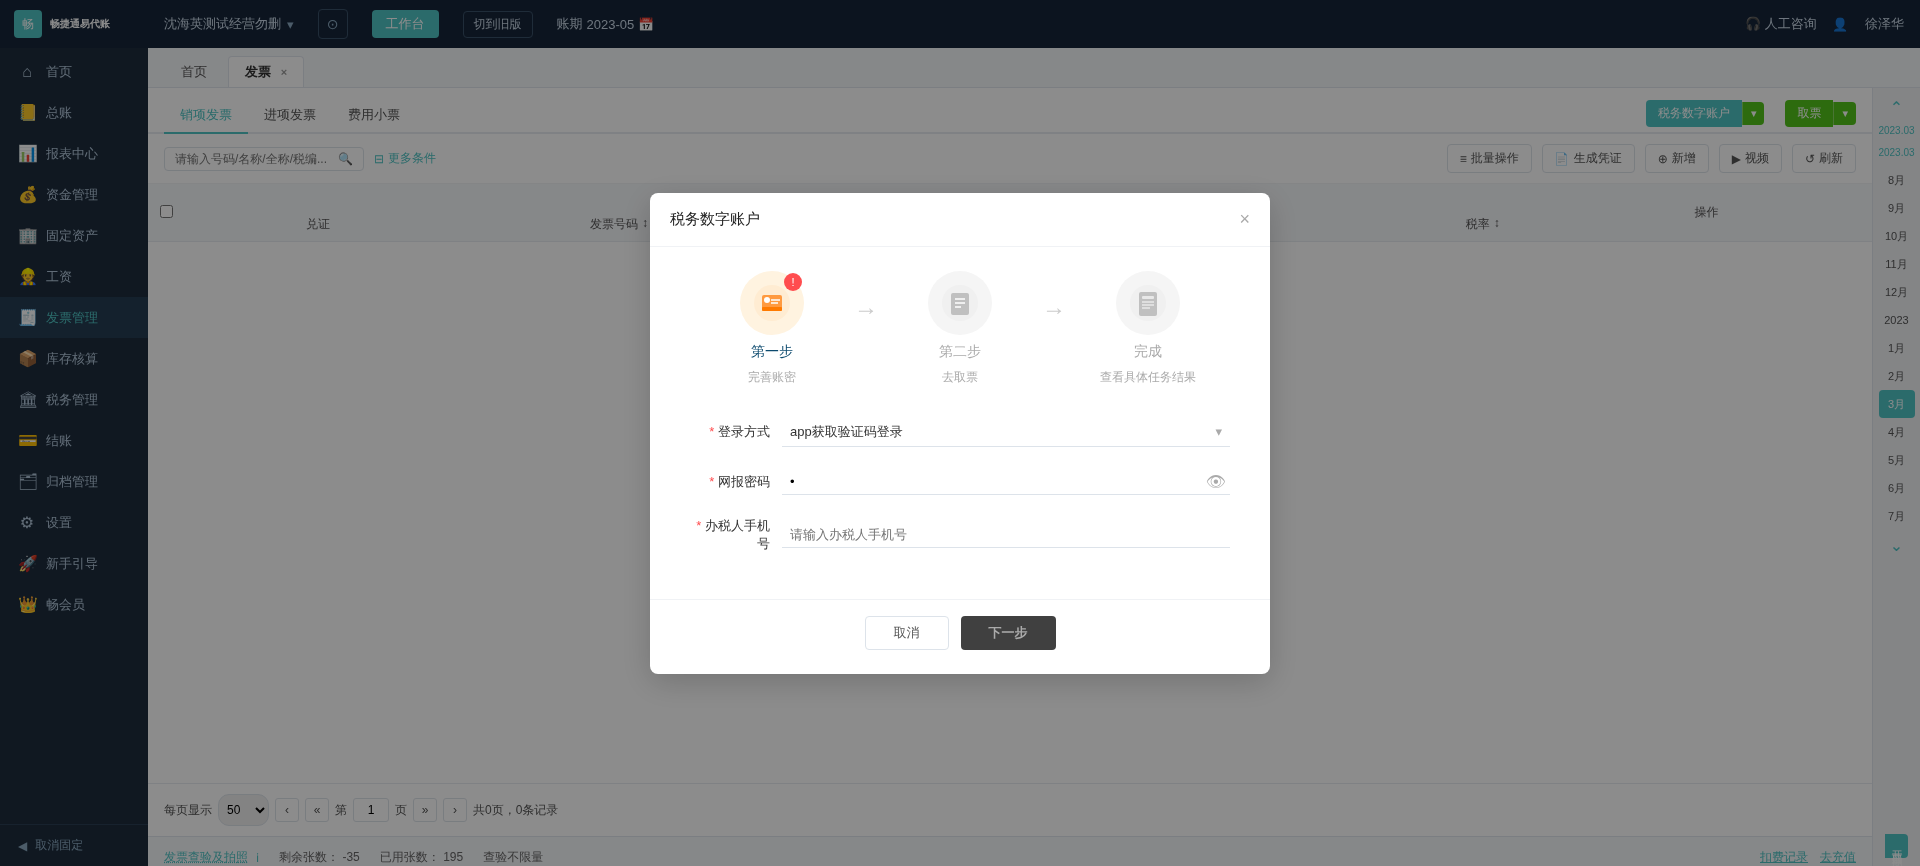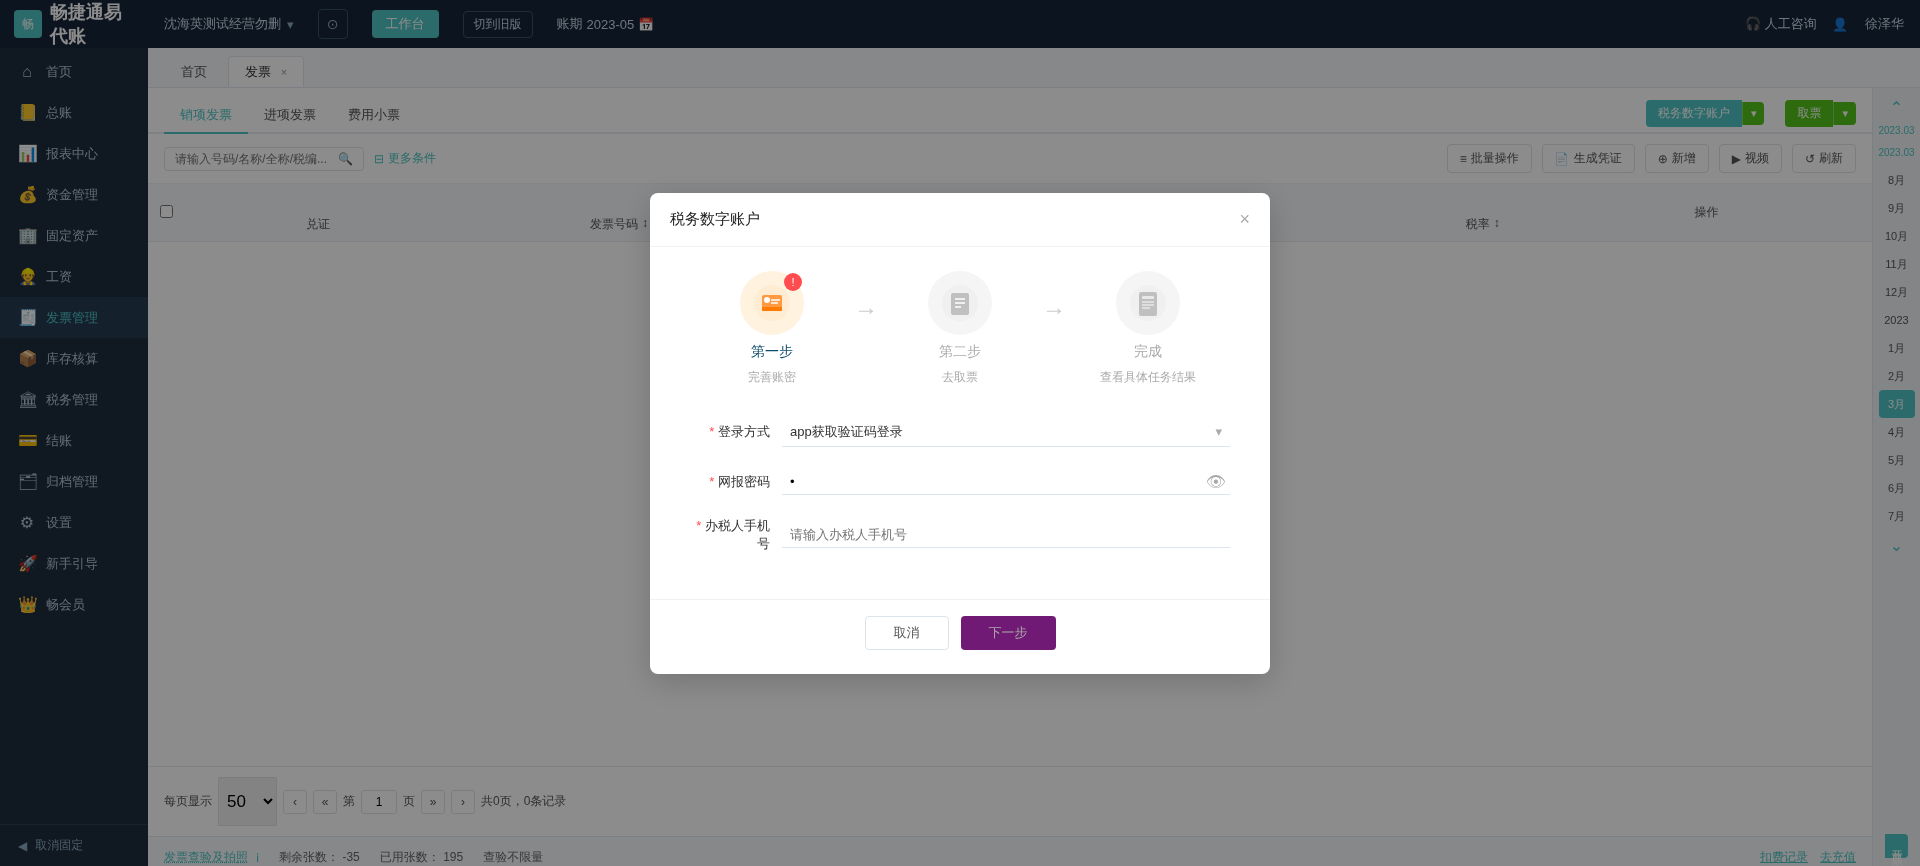--- a/index.html
+++ b/index.html
@@ -24,21 +24,21 @@
     }
     .sidebar-logo-icon {
       width: 28px; height: 28px;
       background: #4fc3c3;
       border-radius: 4px;
       margin-right: 8px;
       flex-shrink: 0;
       display: flex; align-items: center; justify-content: center;
       color: white; font-size: 12px;
     }
-    .sidebar-logo-text { color: white; font-size: 18px; font-weight: bold; }
+    .sidebar-logo-text { color: white; font-size: 10px; font-weight: bold; }
     .sidebar-nav { flex: 1; overflow-y: auto; padding-top: 4px; }
     .sidebar-item {
       display: flex;
       align-items: center;
       padding: 11px 18px;
       cursor: pointer;
       color: #b0c4d8;
       font-size: 13px;
       gap: 10px;
     }
@@ -144,21 +144,21 @@
       color: #555;
       border-radius: 4px 4px 0 0;
       border: 1px solid transparent;
       border-bottom: none;
       background: transparent;
     }
     .tab.active {
       background: white;
       border-color: #e0e6ed;
       color: #333;
-      font-weight: 400;
+      font-weight: 700;
     }
     .tab-close { margin-left: 6px; color: #999; font-size: 11px; }
 
     
     .page {
       flex: 1;
       display: flex;
       overflow: hidden;
     }
     .page-main {
@@ -493,27 +493,28 @@
     .btn-cancel {
       background: white;
       color: #555;
       border: 1px solid #dde3ea;
       border-radius: 4px;
       padding: 7px 28px;
       cursor: pointer;
       font-size: 13px;
     }
     .btn-next {
-      background: #701a75;
+      background: #404040;
       color: #aaa;
       border: none;
       border-radius: 4px;
       padding: 7px 28px;
       cursor: pointer;
       font-size: 13px;
+      font-weight: bold;
     }
 
     
     .pagination {
       display: flex;
       align-items: center;
       gap: 6px;
       font-size: 12px;
       color: #555;
     }
@@ -749,21 +750,21 @@
             </tr>
           </thead>
           <tbody id="table-body">
           </tbody>
         </table>
       </div>
 
       <div class="page-footer">
         <div class="pagination">
           <span>每页显示</span>
-          <select style="border:1px solid #dde3ea;border-radius:1px;padding:13px 4px;font-size:17px;">
+          <select style="border:1px solid #dde3ea;border-radius:11px;padding:7px 4px;font-size:12px;">
             <option>50</option>
             <option>100</option>
           </select>
           <span class="page-btn">‹</span>
           <span class="page-btn">«</span>
           <span>第</span>
           <input class="page-input" type="text" value="1" style="">
           <span>页</span>
           <span class="page-btn">»</span>
           <span class="page-btn">›</span>

